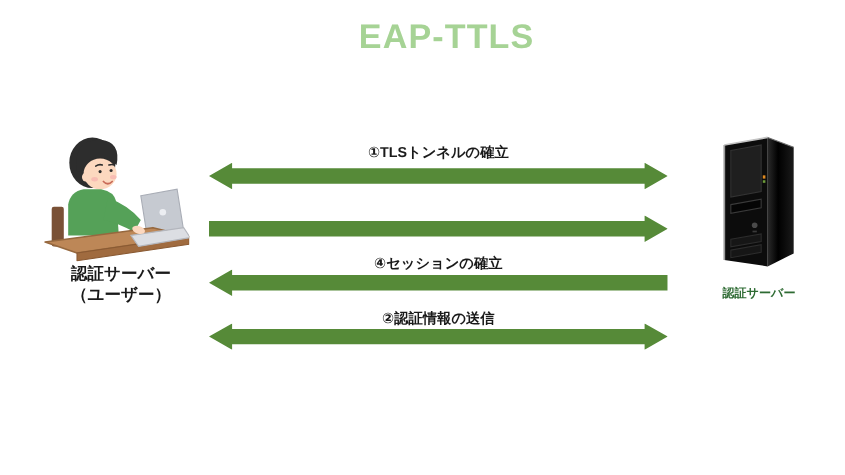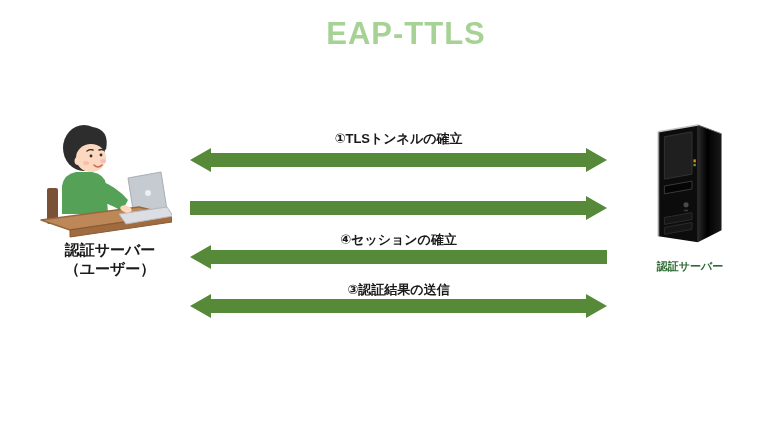--- a/index.html
+++ b/index.html
@@ -178,18 +178,18 @@
 
   <svg class="msg-arrow arr-2" viewBox="0 0 417 24" xmlns="http://www.w3.org/2000/svg" aria-hidden="true">
     <polygon class="arrow-fill" points="0,5 396,5 396,0 417,12 396,24 396,19 0,19"></polygon>
   </svg>
 
   <div class="msg-label lbl-3">④セッションの確立</div>
   <svg class="msg-arrow arr-3" viewBox="0 0 417 24" xmlns="http://www.w3.org/2000/svg" aria-hidden="true">
     <polygon class="arrow-fill" points="417,5 21,5 21,0 0,12 21,24 21,19 417,19"></polygon>
   </svg>
 
-  <div class="msg-label lbl-4">③認証結果の送信</div>
+  <div class="msg-label lbl-4">②認証情報の送信</div>
   <svg class="msg-arrow arr-4" viewBox="0 0 417 24" xmlns="http://www.w3.org/2000/svg" aria-hidden="true">
     <polygon class="arrow-fill" points="0,12 21,0 21,5 396,5 396,0 417,12 396,24 396,19 21,19 21,24"></polygon>
   </svg>
 
 </div>
 
 </body></html>

